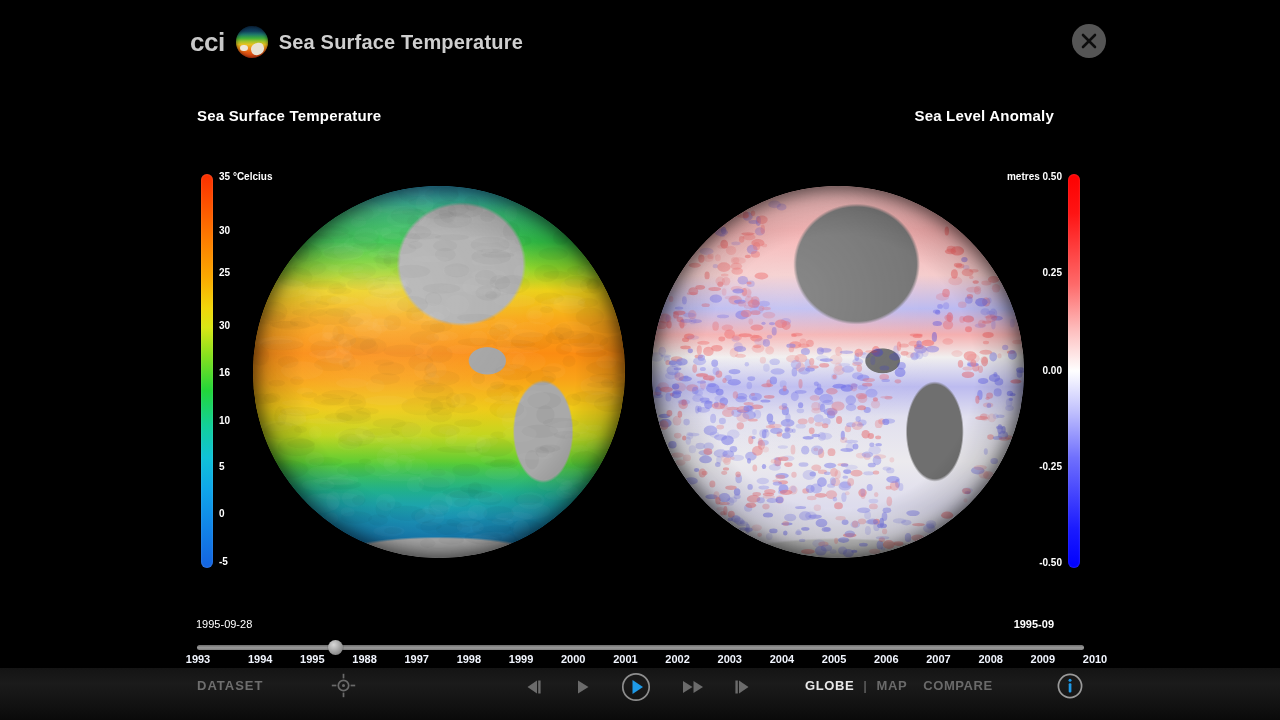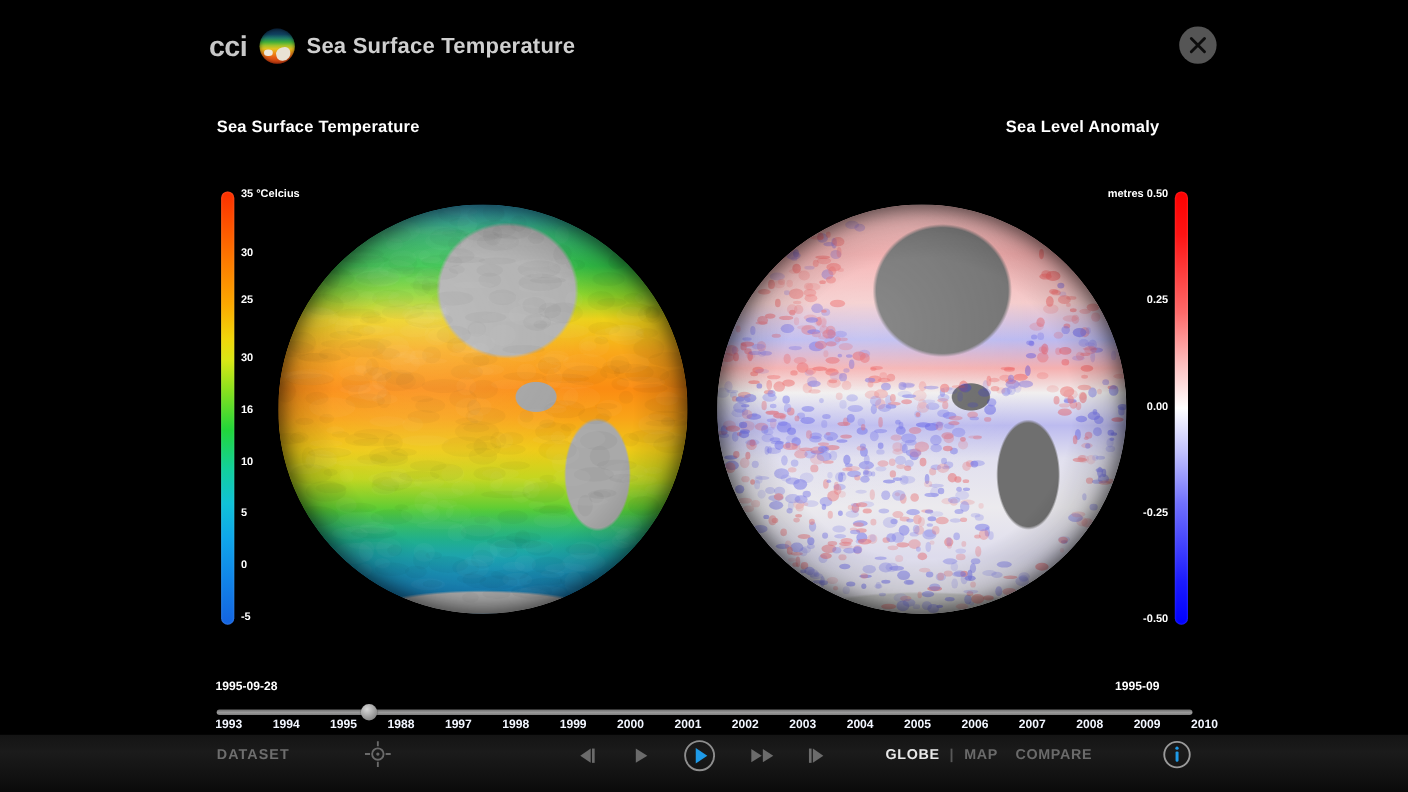--- a/index.html
+++ b/index.html
@@ -221,21 +221,21 @@
   }
   .speckle {
     position:absolute; inset:0; border-radius:50%;
     opacity:.55; pointer-events:none;
   }
 
   
   .date-left {
     position: absolute;
     left: 196px; top: 618px;
-    font-size: 11px; font-weight: bold; color: #ffffff;
+    font-size: 11px; font-weight: normal; color: #ffffff;
   }
   .date-right {
     position: absolute;
     right: 190px; top: 618px;
     font-size: 11px; font-weight: bold; color: #ffffff;
   }
   .slider {
     position: absolute;
     left: 197px; top: 645px;
     width: 887px; height: 5px;
@@ -1558,21 +1558,21 @@
     <div class="limb"></div>
   </div>
 
   <div class="date-left">1995-09-28</div>
   <div class="date-right">1995-09</div>
 
   <div class="slider">
     <div class="slider-thumb" id="slider-thumb" style="left: 131.372px;"></div>
   </div>
   <div class="years" id="years">
-      <span class="year" style="left: 11px;">1993</span>
+      <span class="year" style="left: 1px;">1993</span>
       <span class="year" style="left: 63.1765px;">1994</span>
       <span class="year" style="left: 115.353px;">1995</span>
       <span class="year" style="left: 167.529px;">1988</span>
       <span class="year" style="left: 219.706px;">1997</span>
       <span class="year" style="left: 271.882px;">1998</span>
       <span class="year" style="left: 324.059px;">1999</span>
       <span class="year" style="left: 376.235px;">2000</span>
       <span class="year" style="left: 428.412px;">2001</span>
       <span class="year" style="left: 480.588px;">2002</span>
       <span class="year" style="left: 532.765px;">2003</span>

